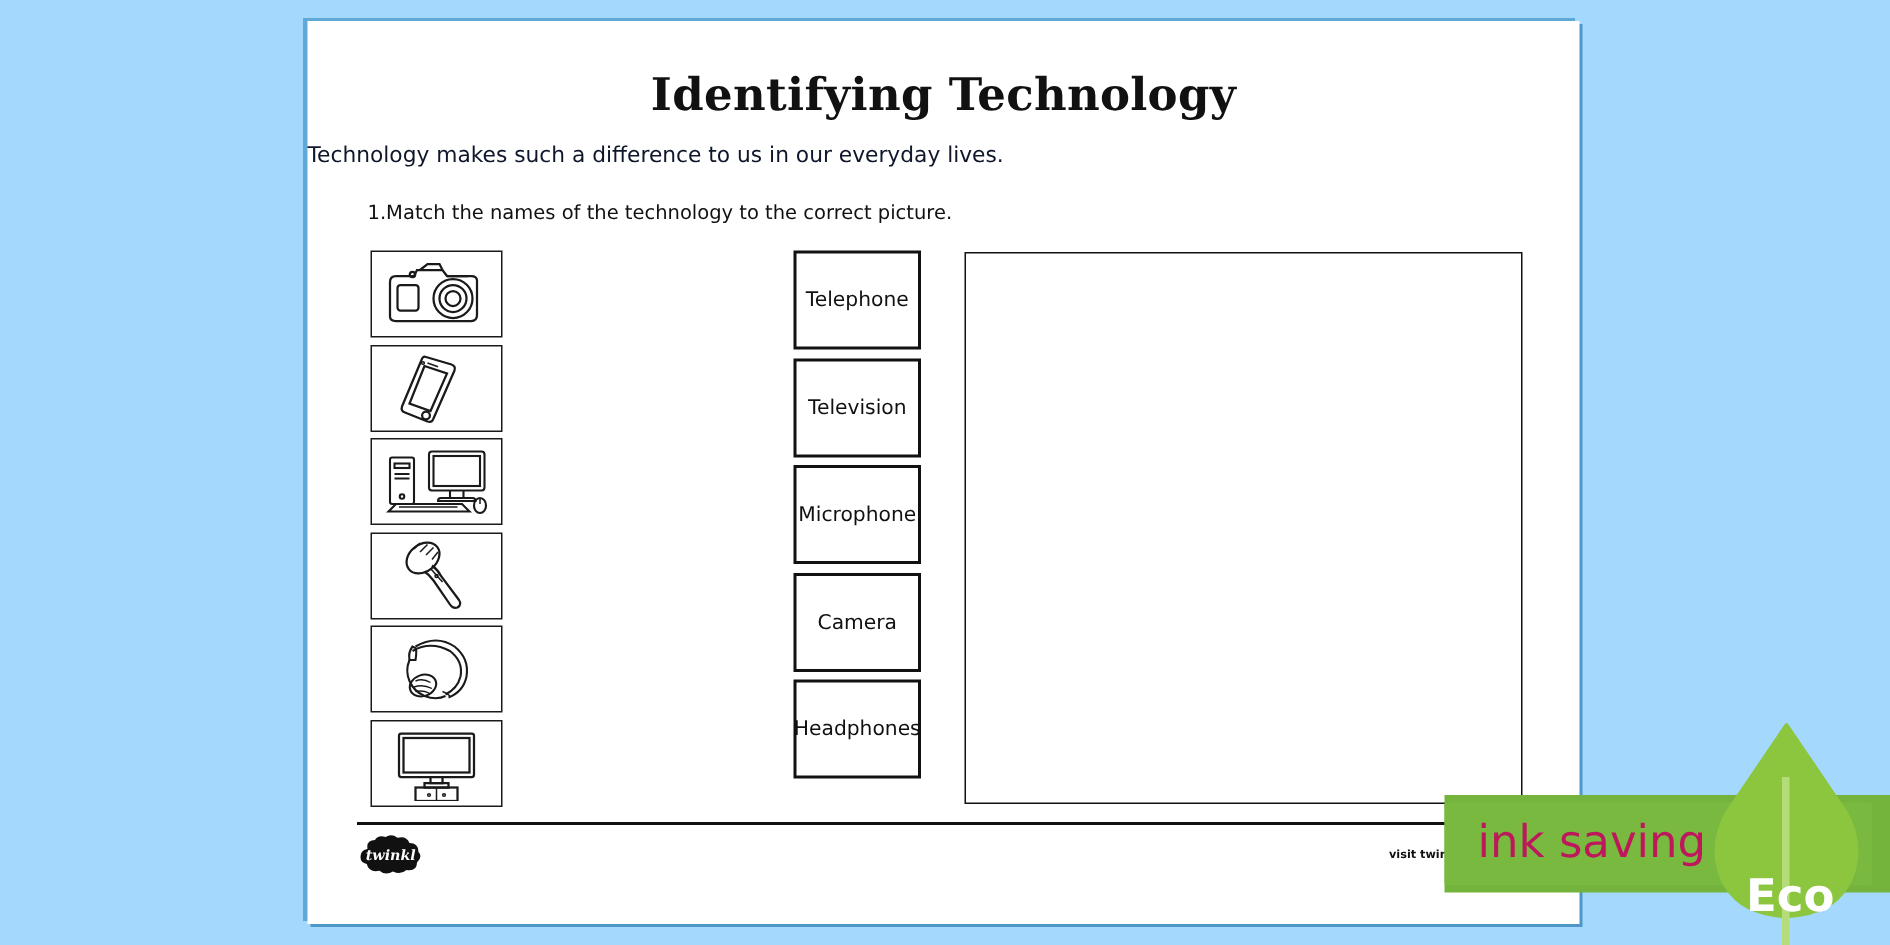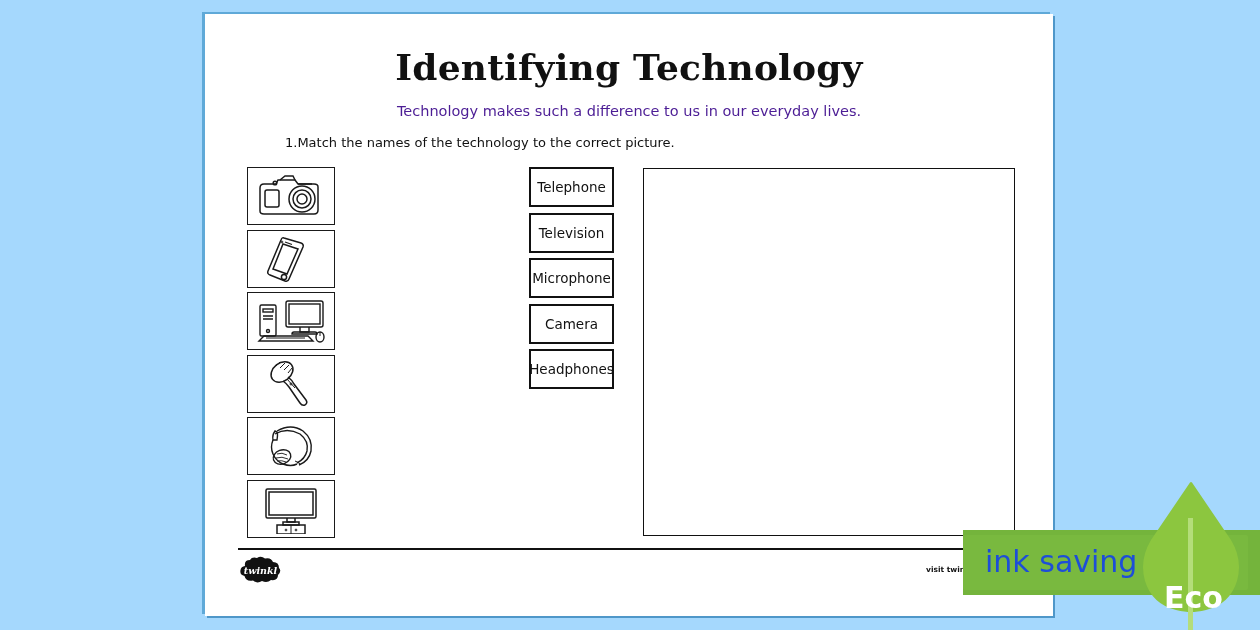--- a/index.html
+++ b/index.html
@@ -22,39 +22,37 @@
     height: 602px;
     background: #ffffff;
     box-shadow: -3px -2px 0 0 #5fa9d8, 2px 2px 0 0 #4f97c9;
   }
 
   
   #title {
     text-align: center;
     font-family: "DejaVu Serif", serif;
     font-weight: bold;
-    font-size: 36px;
+    font-size: 30px;
     letter-spacing: .2px;
     color: #111;
     margin-top: 32px;
   }
   #subtitle {
-    text-align: center;
     font-size: 14.5px;
-    color: #4c1d95;
+    color: #0f172a;
     margin-top: 15px;
   }
 
   
   .instruction {
     position: absolute;
     font-size: 13px;
     color: #111;
     white-space: nowrap;
-    margin-left: 40px;
   }
   #instr-1 { left: 40px;  top: 121px; }
   #instr-2 { left: 451px; top: 121px; }
 
   
   #picture-column {
     position: absolute;
     left: 42px;
     top: 153px;
     width: 88px;
@@ -74,21 +72,21 @@
 
   
   #label-column {
     position: absolute;
     left: 324px;
     top: 153px;
     width: 85px;
   }
   .label-box {
     width: 85px;
-    height: 40px;
+    height: 66px;
     border: 2px solid #111;
     background: #fff;
     margin-bottom: 5.5px;
     display: flex;
     align-items: center;
     justify-content: center;
     font-size: 13.5px;
     color: #111;
   }
 
@@ -150,21 +148,21 @@
     width: 285px;
     height: 55px;
     background: #79b93f;
     border-radius: 2px;
   }
   #eco-ink-saving {
     position: absolute;
     left: 22px;
     top: 14px;
     font-size: 30px;
-    color: #1d4ed8;
+    color: #be185d;
     font-family: "DejaVu Sans", sans-serif;
   }
   #eco-leaf {
     position: absolute;
     left: 168px;
     top: -52px;
     width: 120px;
     height: 152px;
   }
   #eco-word {

